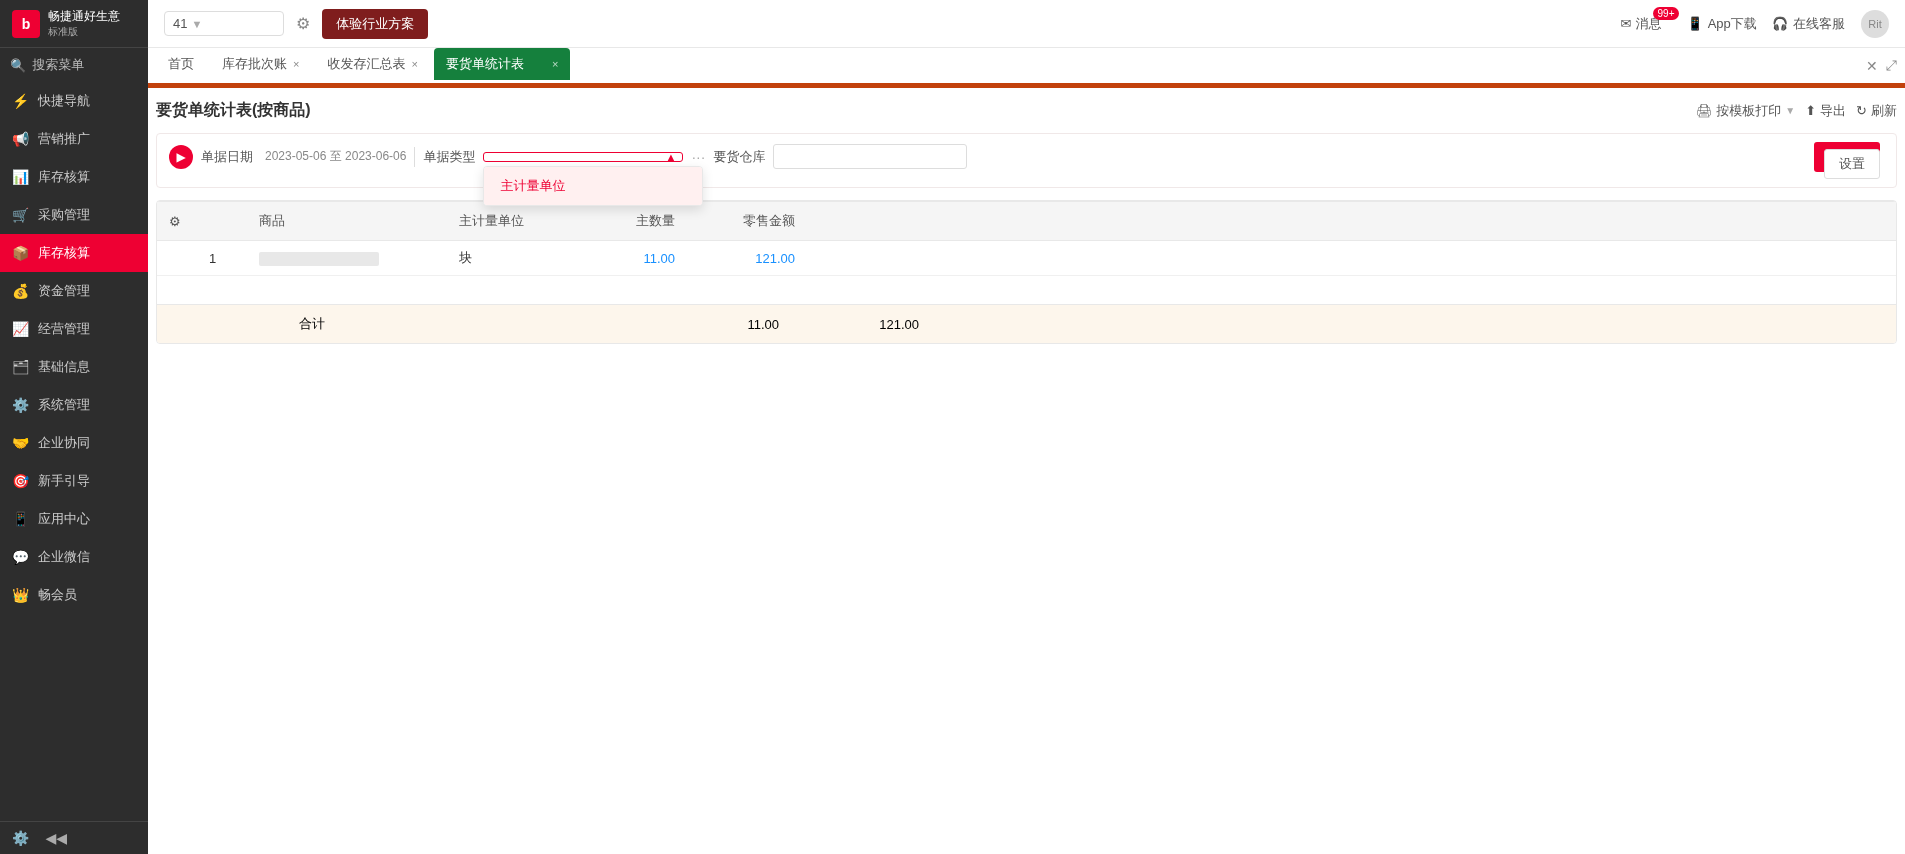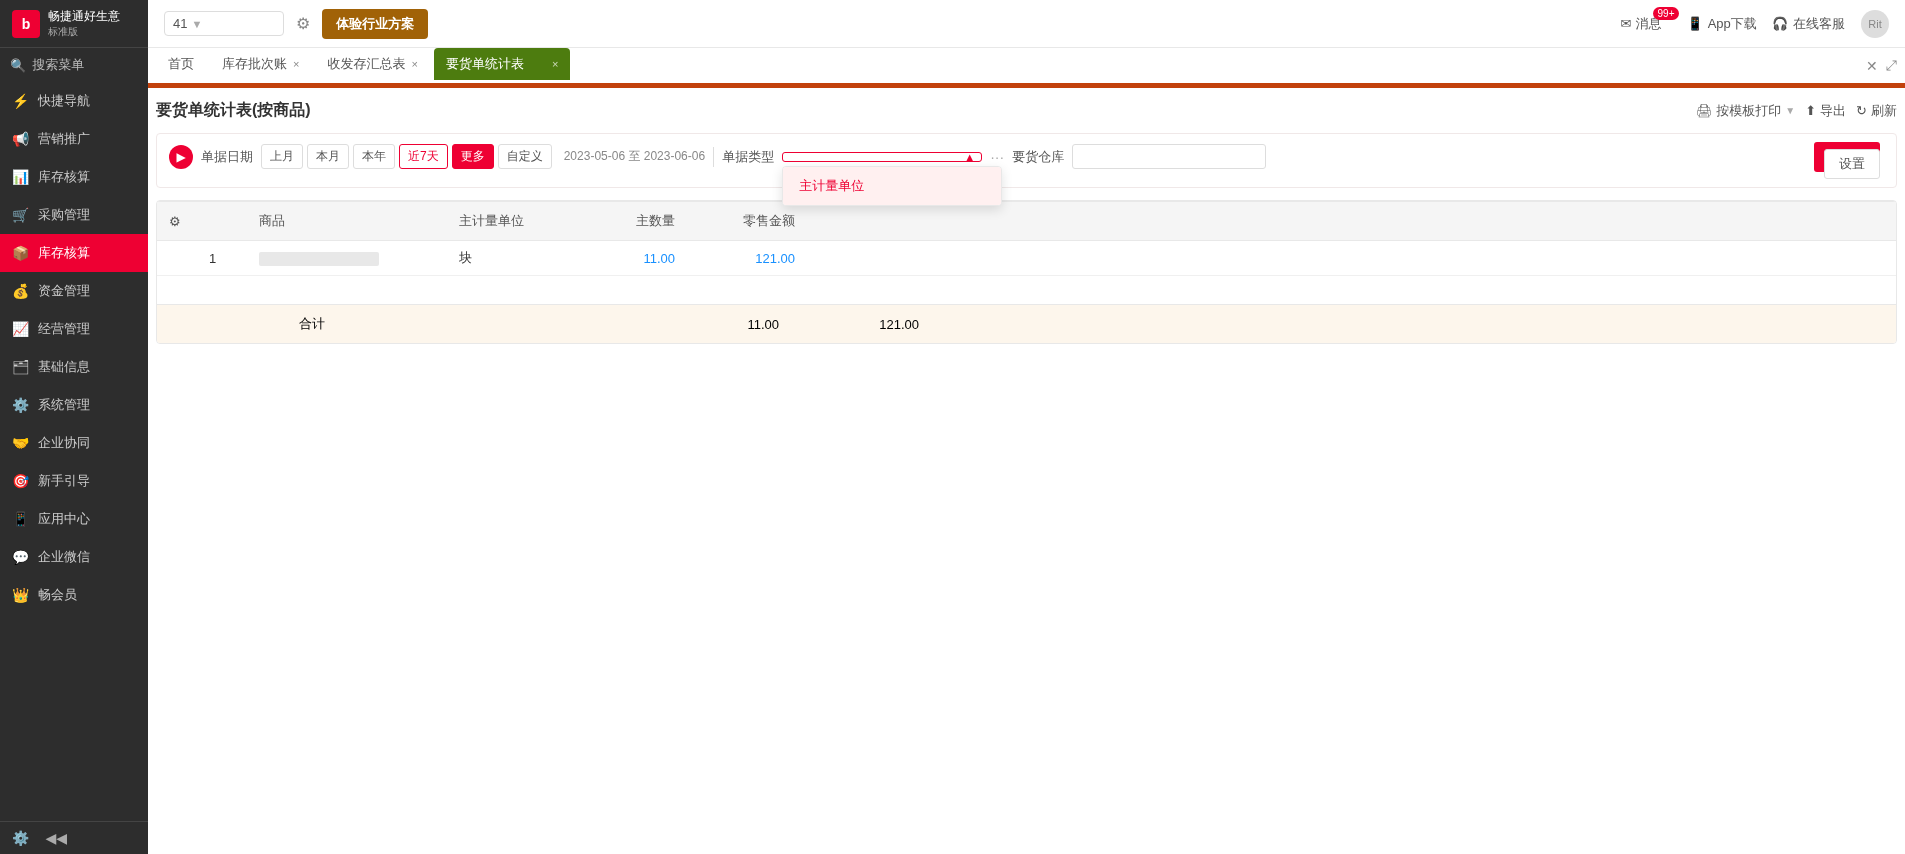--- a/index.html
+++ b/index.html
@@ -107,28 +107,27 @@
       border: 1px solid #ddd;
       border-radius: 4px;
       padding: 4px 8px;
       cursor: pointer;
       min-width: 120px;
       font-size: 13px;
       color: #555;
     }
     .header-gear { font-size: 16px; color: #888; cursor: pointer; }
     .header-trial-btn {
-      background: #a16207;
+      background: #7f1d1d;
       color: white;
       border: none;
       border-radius: 4px;
       padding: 6px 14px;
       font-size: 13px;
       cursor: pointer;
-      font-weight: bold;
     }
     .header-right {
       margin-left: auto;
       display: flex;
       align-items: center;
       gap: 16px;
     }
     .header-badge-item {
       display: flex;
       align-items: center;
@@ -177,21 +176,21 @@
       padding: 6px 12px;
       border-radius: 4px 4px 0 0;
       cursor: pointer;
       font-size: 13px;
       color: #555;
       gap: 6px;
       height: 32px;
       white-space: nowrap;
     }
     .tab-item.active {
-      background: #4d7c0f;
+      background: #15803d;
       color: white;
       gap: 28px;
     }
     .tab-close { font-size: 11px; color: inherit; opacity: 0.7; cursor: pointer; }
     .tab-bar-right {
       margin-left: auto;
       display: flex;
       align-items: center;
       gap: 8px;
     }
@@ -580,28 +579,20 @@
           </div>
         </div>
       </div>
 
       <div class="filter-bar-container">
         <div class="filter-row-1">
           <div class="filter-expand-btn">▶</div>
 
           <span class="filter-label">单据日期</span>
 
-          <div class="date-btn-group">
-            <button class="date-btn">上月</button>
-            <button class="date-btn">本月</button>
-            <button class="date-btn">本年</button>
-            <button class="date-btn active">近7天</button>
-            <button class="date-btn more">更多</button>
-            <button class="date-btn">自定义</button>
-          </div>
           <span class="date-range-text">2023-05-06 至 2023-06-06</span>
 
           <div class="filter-divider"></div>
 
           <span class="filter-field-label">单据类型</span>
 
           <div class="dropdown-wrapper">
             <div class="filter-type-input">
               <span style="flex:1; color:#333; font-size:13px;"></span>
               <span style="position:absolute; right:6px; top:50%; transform:translateY(-50%); color:#e03; font-size:11px;">▲</span>

